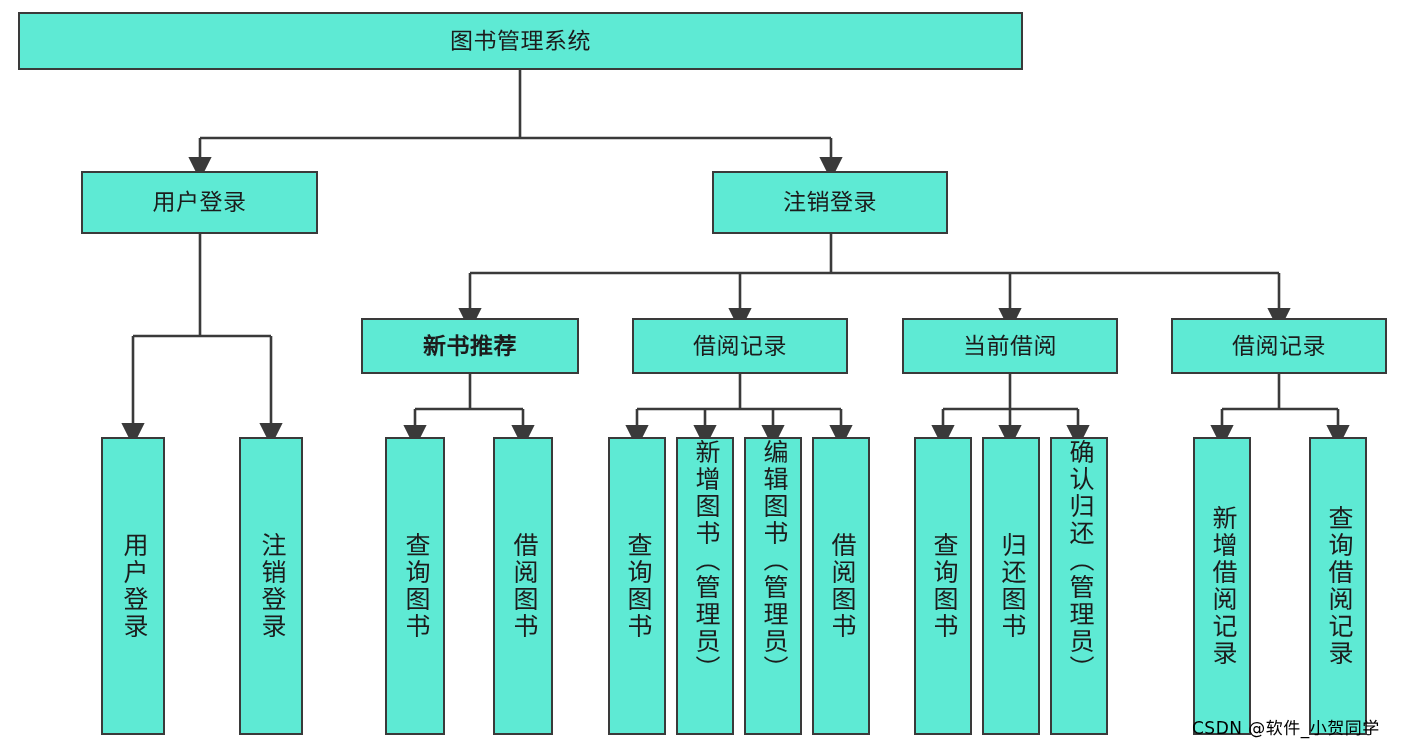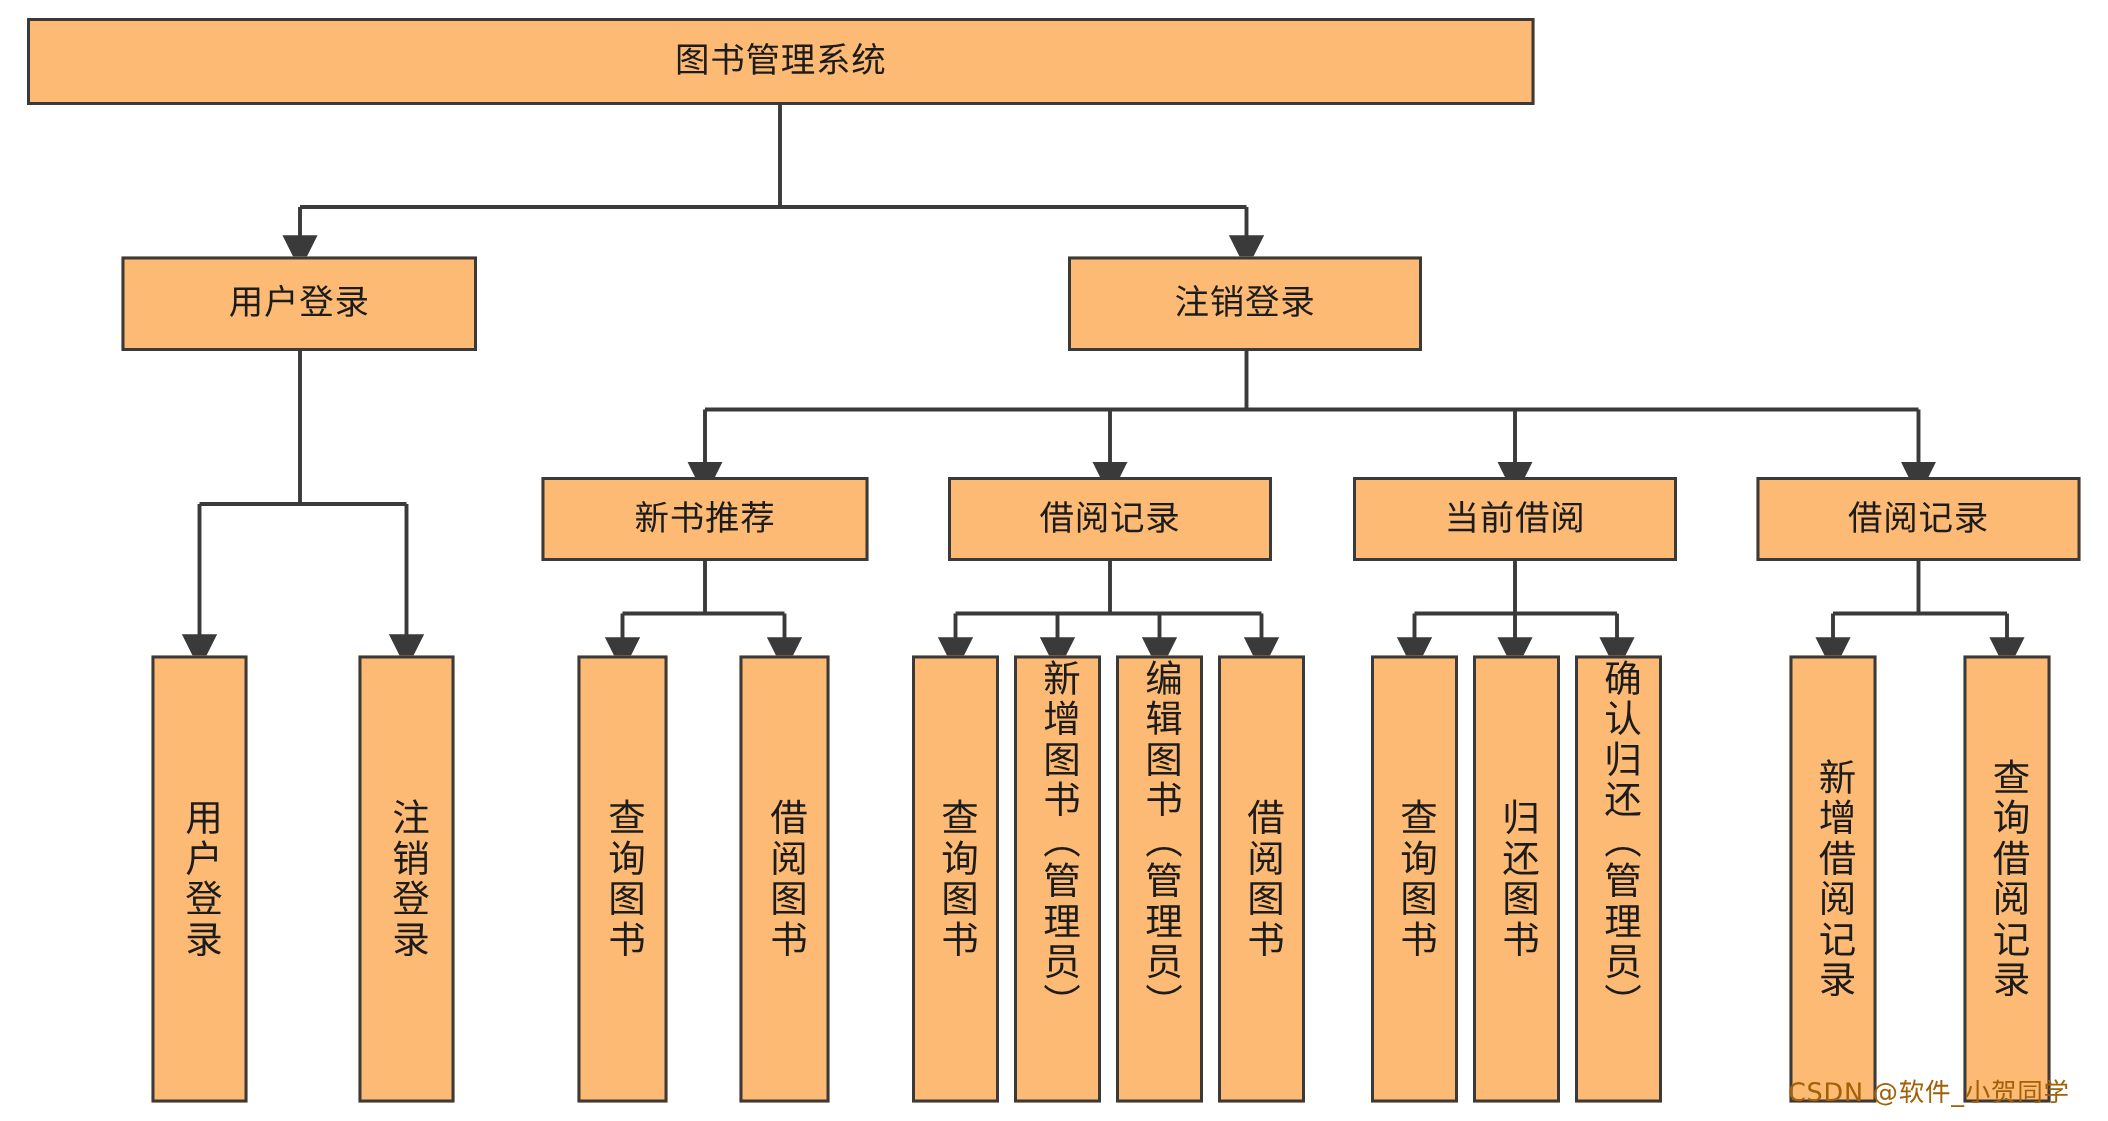--- a/index.html
+++ b/index.html
@@ -23,21 +23,21 @@
     left: 0;
     top: 0;
     width: 1405px;
     height: 747px;
     pointer-events: none;
   }
   .node {
     position: absolute;
     box-sizing: border-box;
     border: 2.5px solid #3a3a3a;
-    background: #fdba74;
+    background: #5eead4;
     display: flex;
     align-items: center;
     justify-content: center;
     color: #1c1c1c;
     text-align: center;
   }
   .node .label {
     display: block;
     line-height: 1.06;
     letter-spacing: 0.5px;
@@ -66,21 +66,21 @@
   }
   .node.vert.align-mid {
     align-items: center;
   }
   .node.vert.align-top {
     align-items: flex-start;
   }
   .watermark {
     position: absolute;
     font-size: 17px;
-    color: #a16207;
+    color: #000000;
     white-space: nowrap;
     letter-spacing: 0.5px;
     font-family: "DejaVu Sans", "Liberation Sans", sans-serif;
   }
 </style>
 </head>
 <body>
 
 <div id="canvas">
 
@@ -139,21 +139,21 @@
   </div>
 
   <div class="node horiz" style="left:81px; top:171px; width:237px; height:63px;">
     <span class="label">用户登录</span>
   </div>
 
   <div class="node horiz" style="left:712px; top:171px; width:236px; height:63px;">
     <span class="label">注销登录</span>
   </div>
 
-  <div class="node horiz" style="left:361px; top:318px; width:218px; height:56px;">
+  <div class="node horiz" style="left:361px; top:318px; width:218px; height:56px;font-weight:bold;">
     <span class="label">新书推荐</span>
   </div>
 
   <div class="node horiz" style="left:632px; top:318px; width:216px; height:56px;">
     <span class="label">借阅记录</span>
   </div>
 
   <div class="node horiz" style="left:902px; top:318px; width:216px; height:56px;">
     <span class="label">当前借阅</span>
   </div>

